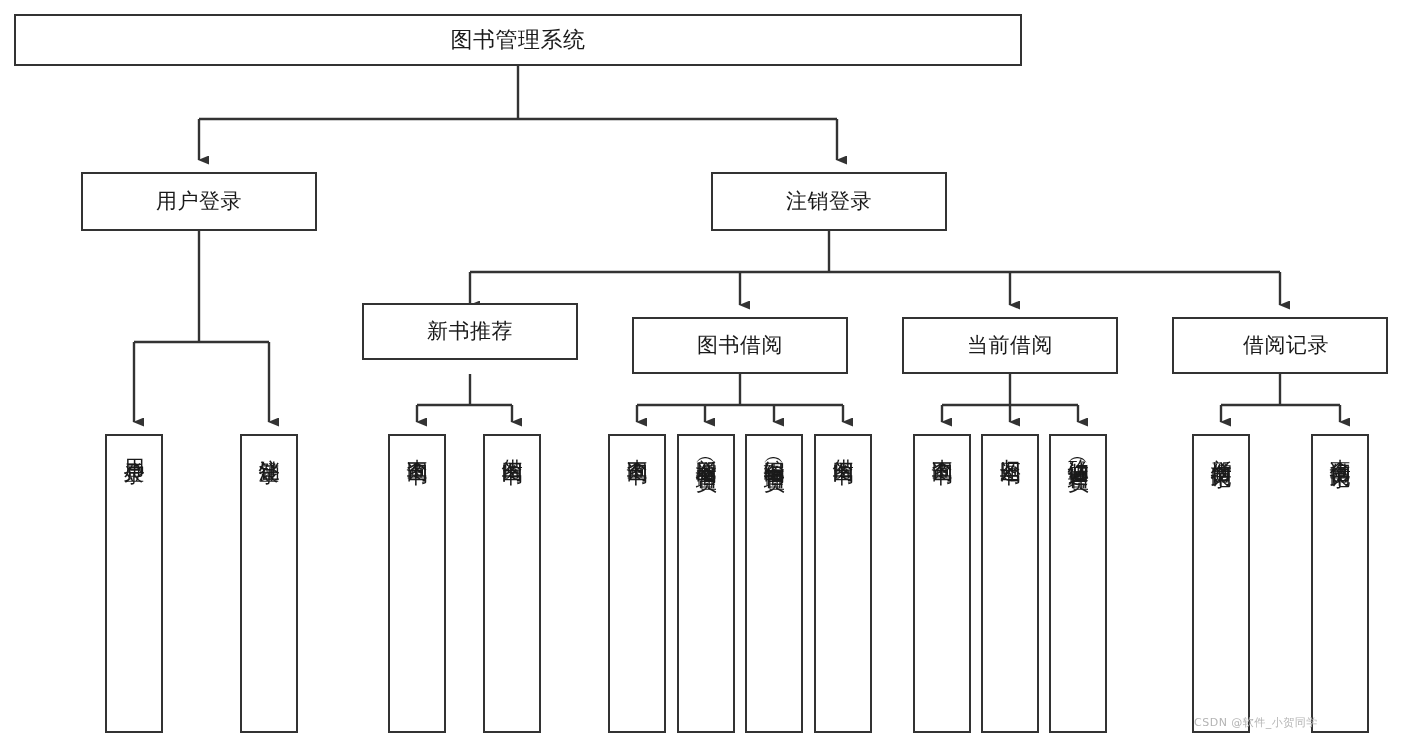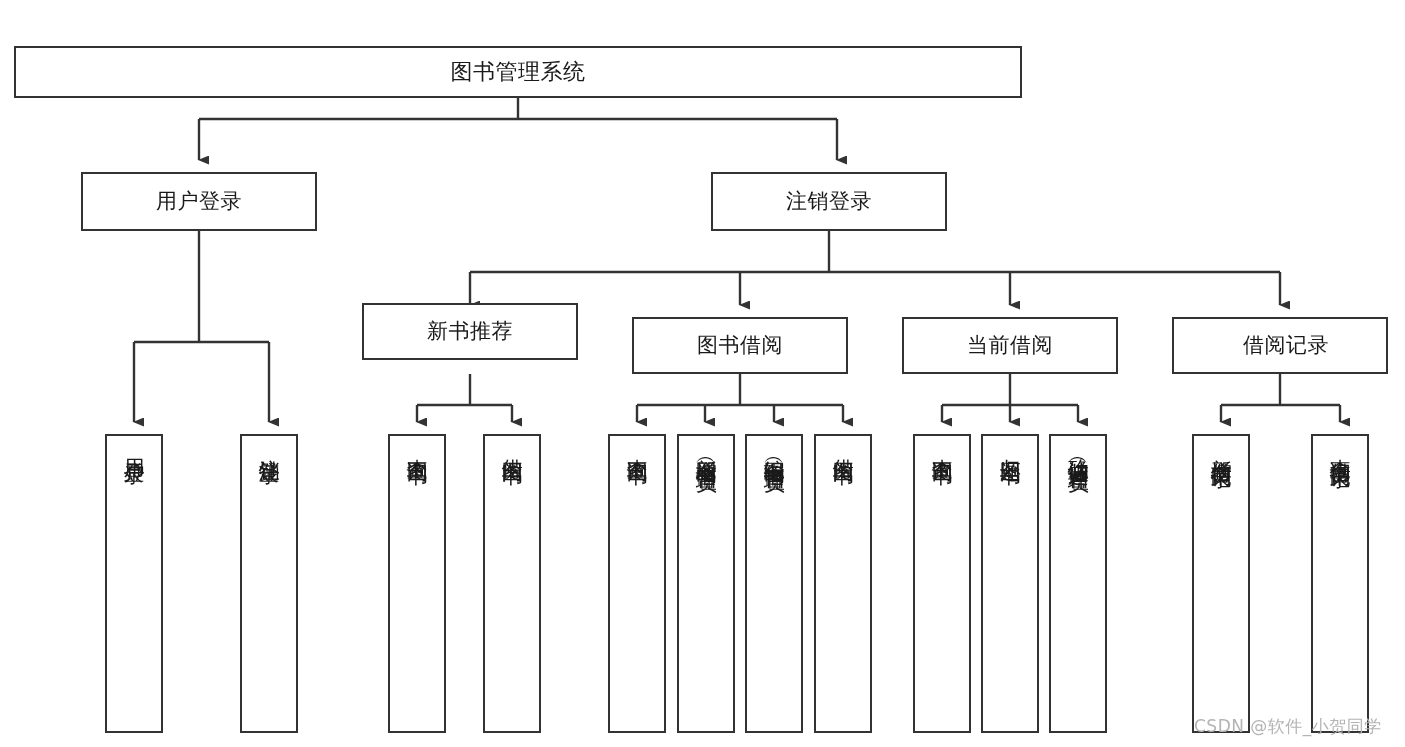--- a/index.html
+++ b/index.html
@@ -60,21 +60,21 @@
     letter-spacing: 2px;
     height: auto;
     max-height: 284px;
   }
   .node.leaf.tall-text .node-label {
     max-height: 288px;
   }
   .watermark {
     position: absolute;
     color: #b4b4b4;
-    font-size: 17px;
+    font-size: 11px;
     white-space: nowrap;
     z-index: 5;
     letter-spacing: 0.5px;
   }
 </style>
 </head>
 <body>
 
 <div id="diagram-root">
 
@@ -133,21 +133,21 @@
     </g>
 
     <g stroke="#333333" stroke-width="2.4" fill="none">
       <path d="M1280,374 L1280,405"></path>
       <path d="M1221,405 L1340,405"></path>
       <path d="M1221,405 L1221,422" marker-end="url(#arrowhead)"></path>
       <path d="M1340,405 L1340,422" marker-end="url(#arrowhead)"></path>
     </g>
   </svg>
 
-  <div class="node root horiz" style="left:14px; top:14px; width:1008px; height:52px;margin-top:32px;">
+  <div class="node root horiz" style="left:14px; top:14px; width:1008px; height:52px;">
     <span class="node-label">图书管理系统</span>
   </div>
 
   <div class="node horiz" style="left:81px; top:172px; width:236px; height:59px;">
     <span class="node-label">用户登录</span>
   </div>
   <div class="node horiz" style="left:711px; top:172px; width:236px; height:59px;">
     <span class="node-label">注销登录</span>
   </div>
 

